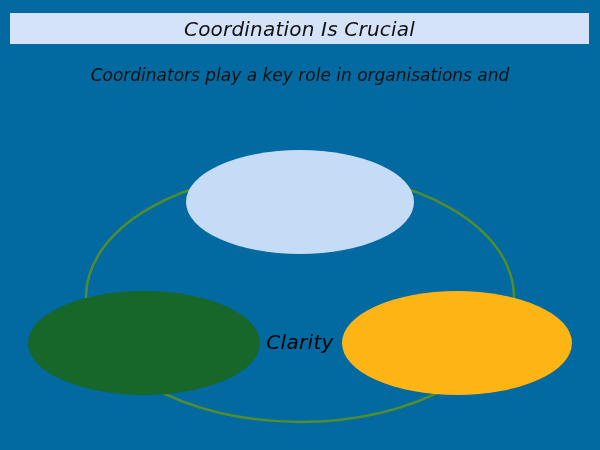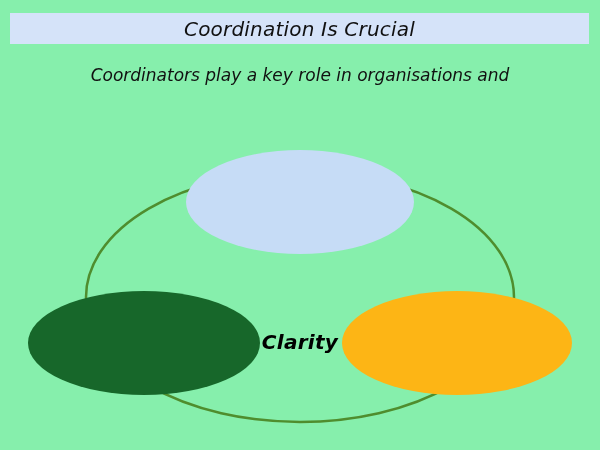--- a/index.html
+++ b/index.html
@@ -5,21 +5,21 @@
   html, body {
     margin: 0;
     padding: 0;
     background: #ffffff;
     font-family: "DejaVu Sans", "Liberation Sans", sans-serif;
   }
   .page {
     position: relative;
     width: 600px;
     height: 450px;
-    background: #86efac;
+    background: #0369a1;
     overflow: hidden;
   }
   .header-bar {
     position: absolute;
     left: 10px;
     top: 13px;
     width: 579px;
     height: 31px;
     background: #d5e3f9;
     display: flex;
@@ -55,21 +55,21 @@
     left: 0;
     top: 0;
   }
   .node-label {
     position: absolute;
     display: flex;
     align-items: center;
     justify-content: center;
     text-align: right;
     font-style: italic;
-    font-weight: bold;
+    font-weight: normal;
     font-size: 20px;
     letter-spacing: 0.3px;
     line-height: 27px;
     pointer-events: none;
   }
   .node-label.clarity {
     left: 186px; top: 150px; width: 228px; height: 104px;
     color: #000000;
   }
   .node-label.concrete-results {

